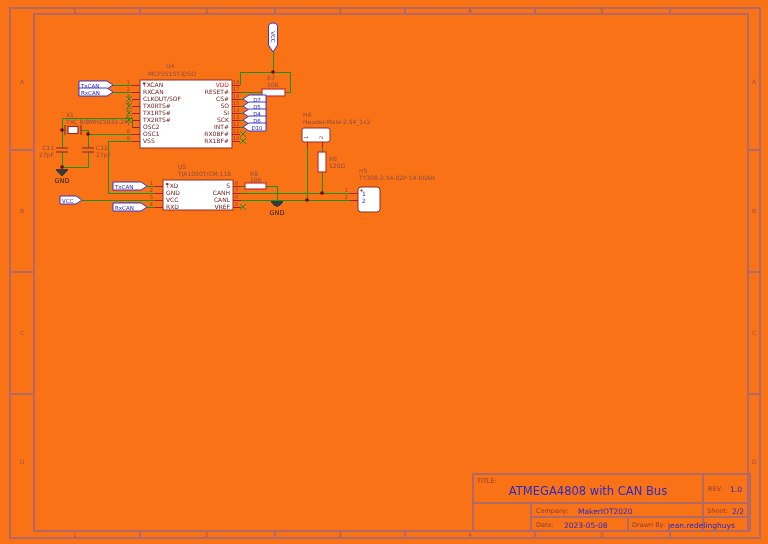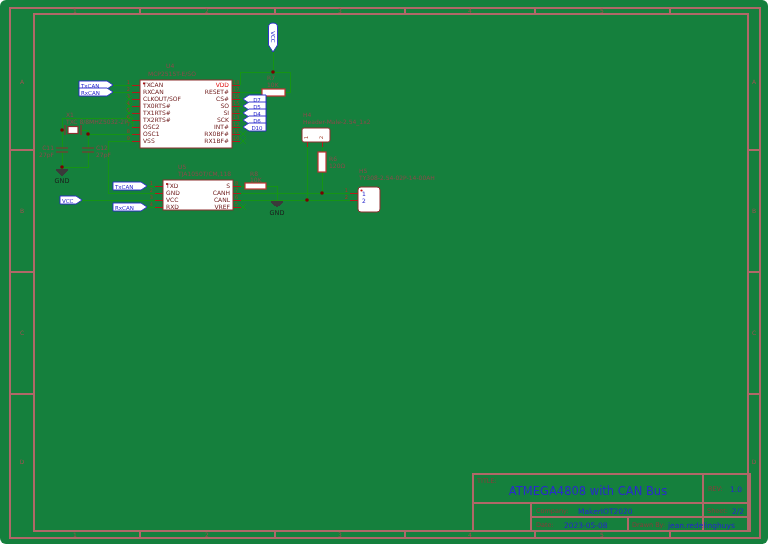--- a/index.html
+++ b/index.html
@@ -1,17 +1,17 @@
 <!DOCTYPE html>
 <html><head>
 <meta charset="utf-8">
 <style>
   html,body{margin:0;padding:0;background:#ffffff;}
-  #stage{position:relative;width:768px;height:544px;background:#15803d;overflow:hidden;
-         font-family:"DejaVu Sans", sans-serif;border-radius:6px;}
+  #stage{position:relative;width:768px;height:544px;background:#f97316;overflow:hidden;
+         font-family:"DejaVu Sans", sans-serif;}
   svg{display:block;}
   .w{stroke:#159415;stroke-width:1;fill:none;shape-rendering:crispEdges;}
   .pin{stroke:#b51a1a;stroke-width:1;shape-rendering:crispEdges;}
   .box{stroke:#8d2f2f;fill:#ffffff;stroke-width:1;}
   .res{stroke:#c43131;fill:#ffffff;stroke-width:1.2;}
   .xt{stroke:#8d2f2f;stroke-width:1.2;fill:#ffffff;}
   .lbl{fill:#8a4a4a;font-size:6px;}
   .pname{fill:#6b1717;font-size:6px;}
   .vdd{fill:#e01010;}
   .pnum{fill:#a03a26;font-size:5px;}

